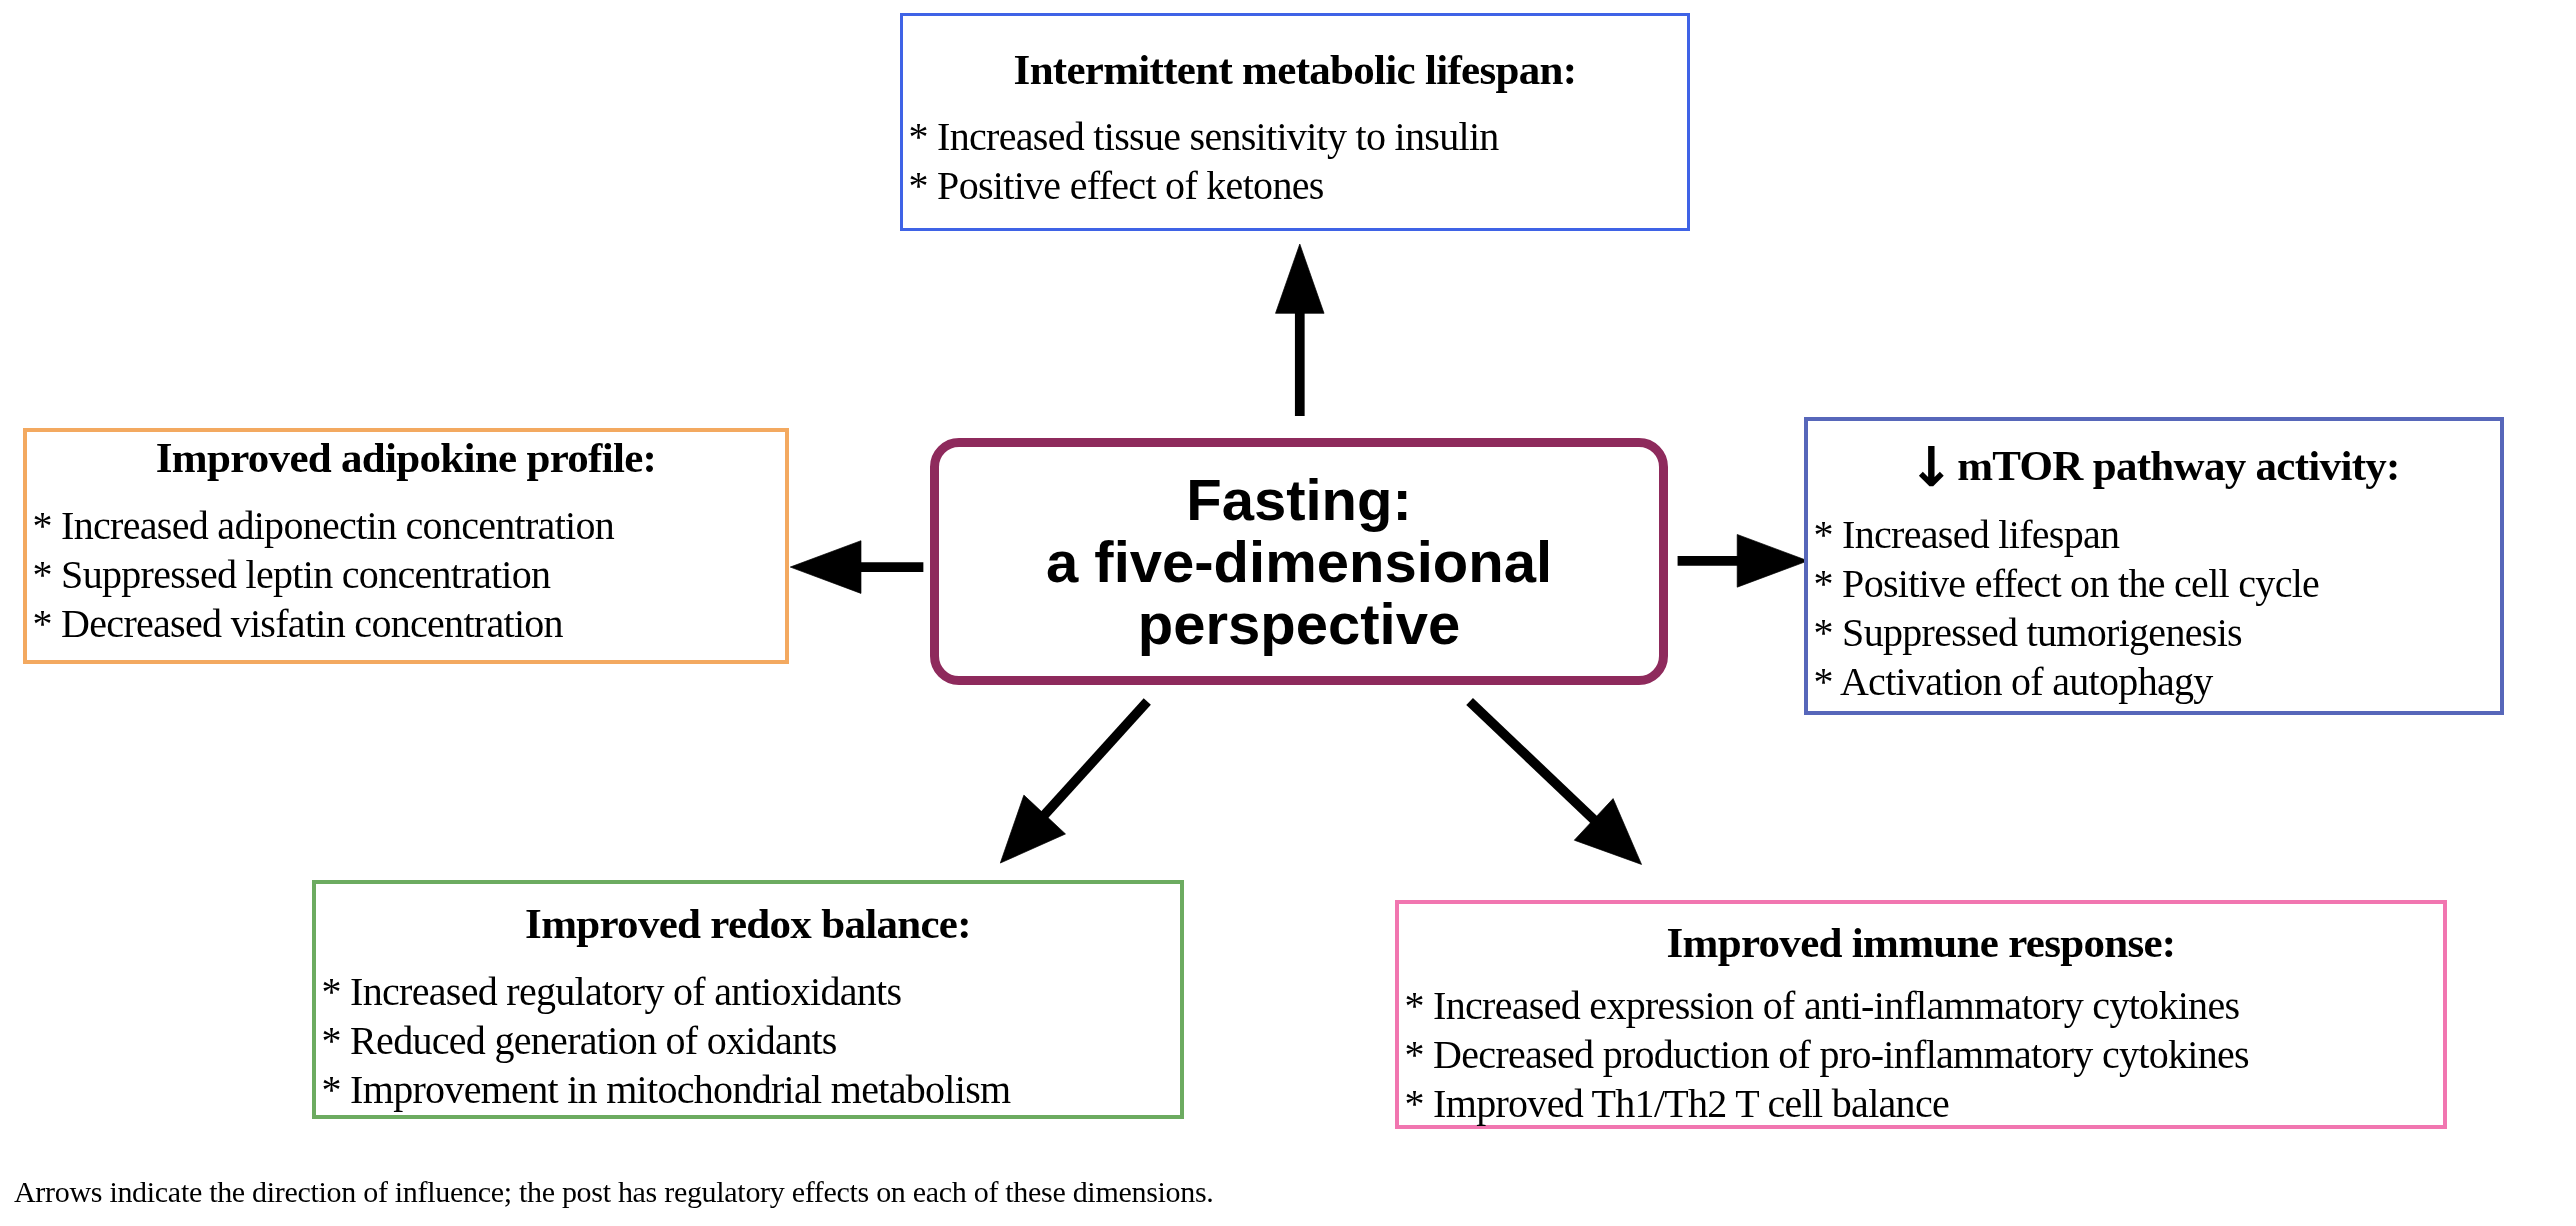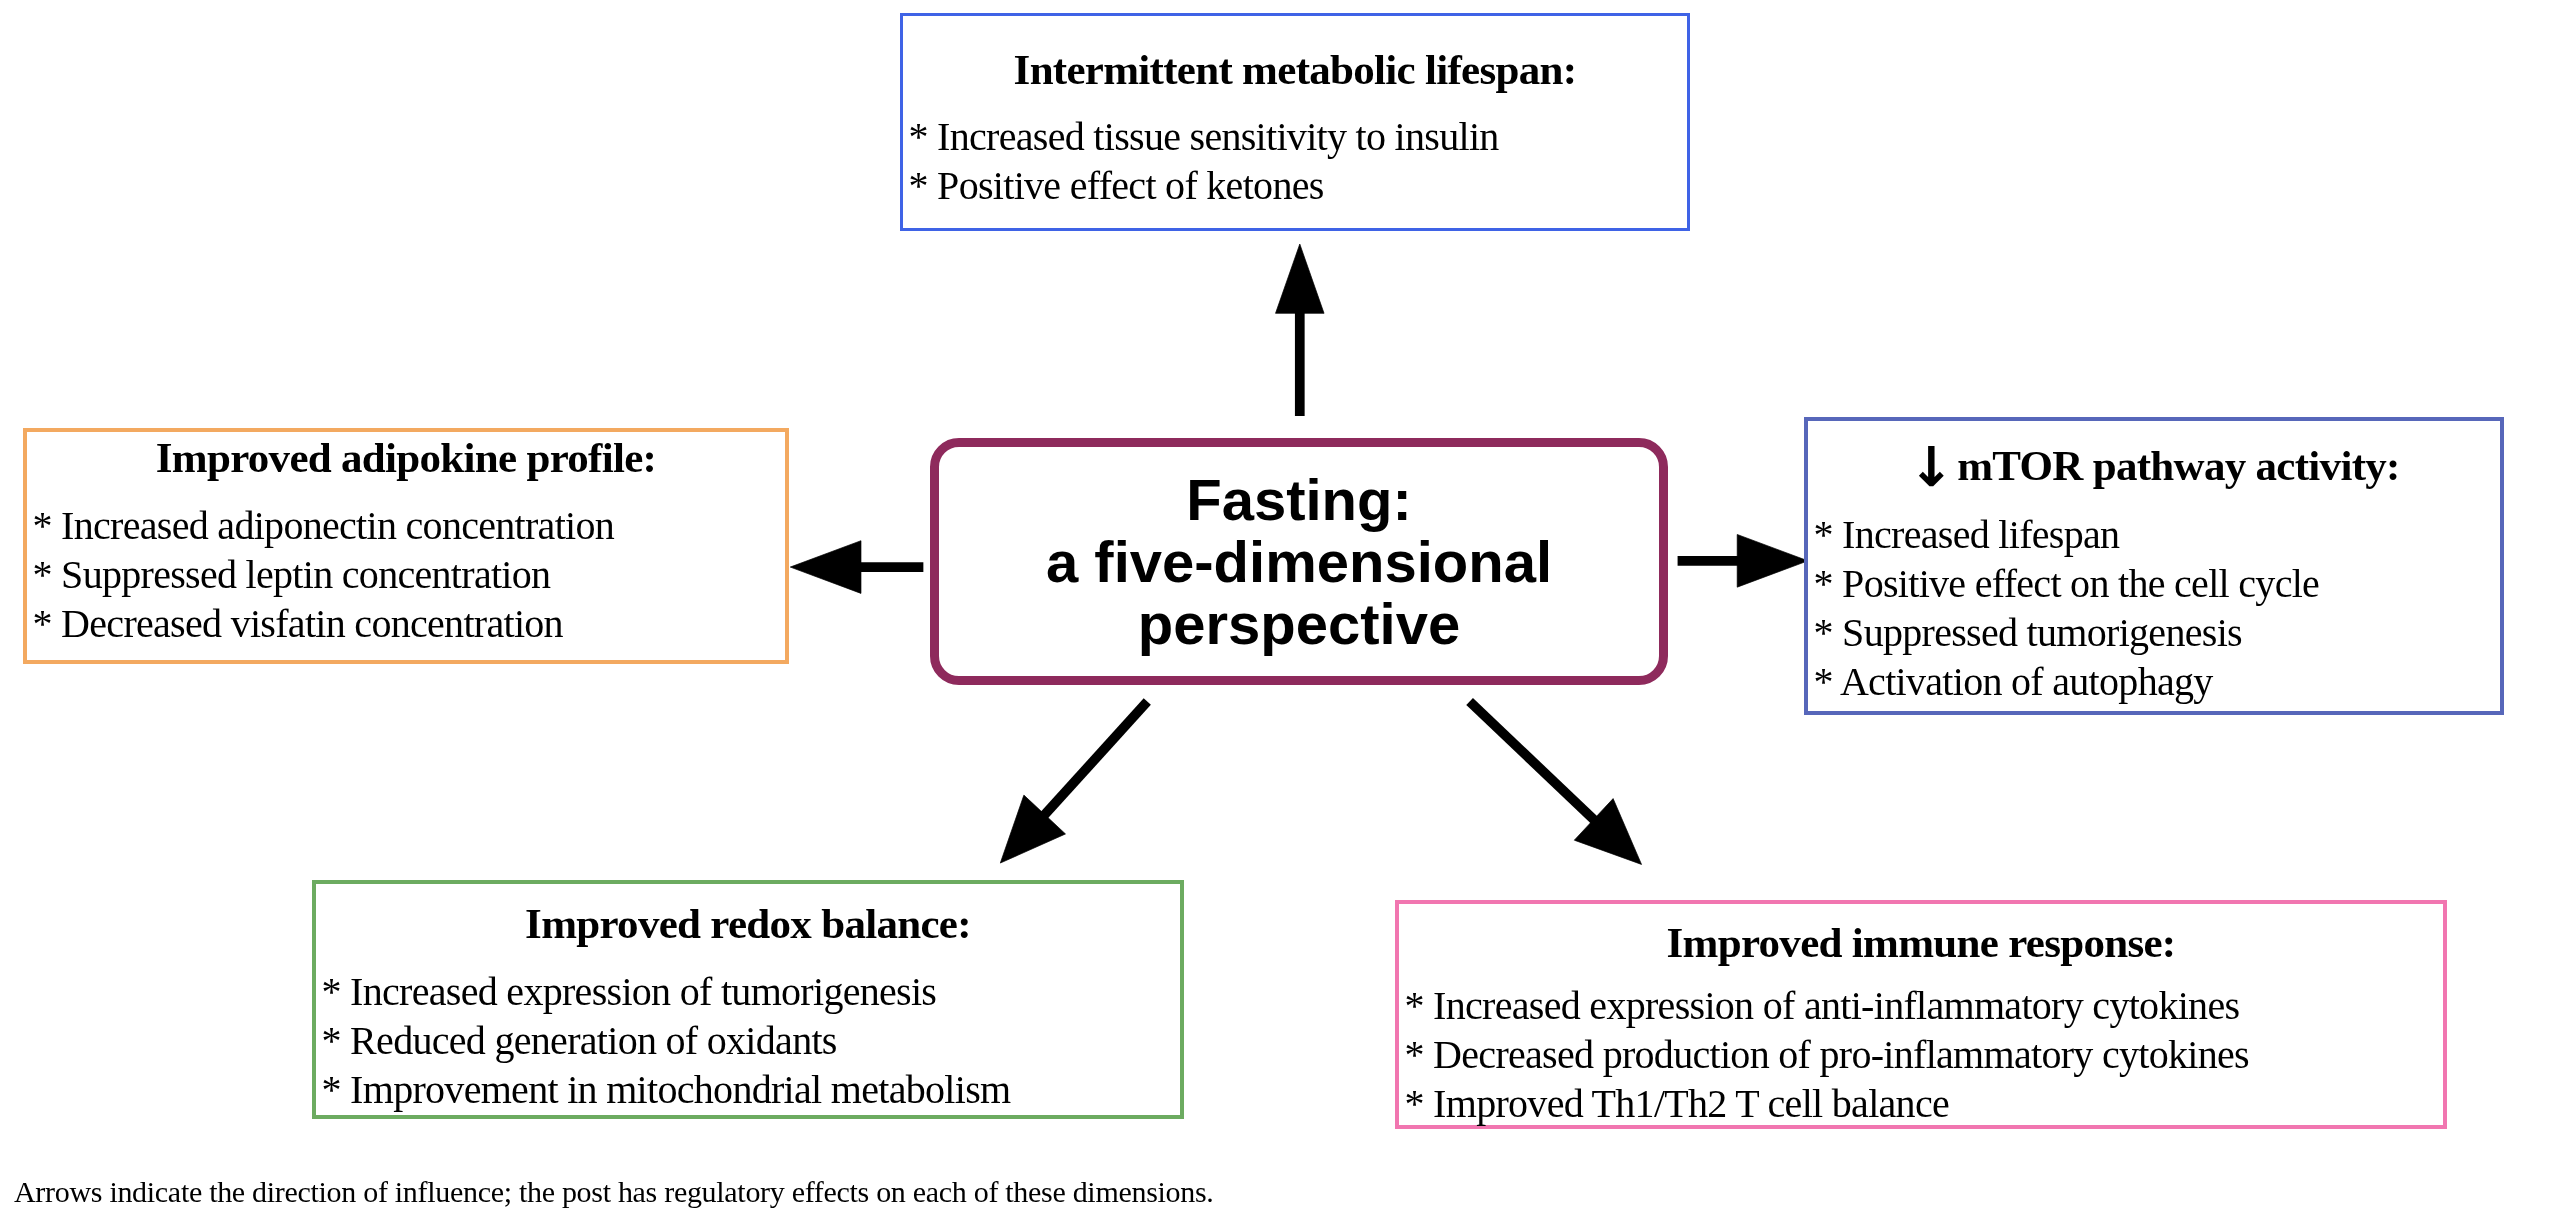--- a/index.html
+++ b/index.html
@@ -148,21 +148,21 @@
       <div class="box-item">* Increased lifespan</div>
       <div class="box-item">* Positive effect on the cell cycle</div>
       <div class="box-item">* Suppressed tumorigenesis</div>
       <div class="box-item">* Activation of autophagy</div>
     </div>
   </div>
 
   <div class="box box-bottom-left" style="border-color: rgb(108, 171, 96);">
     <div class="box-title">Improved redox balance:</div>
     <div class="box-items">
-      <div class="box-item">* Increased expression of tumorigenesis</div>
+      <div class="box-item">* Increased regulatory of antioxidants</div>
       <div class="box-item">* Reduced generation of oxidants</div>
       <div class="box-item">* Improvement in mitochondrial metabolism</div>
     </div>
   </div>
 
   <div class="box box-bottom-right" style="border-color: rgb(241, 118, 176);">
     <div class="box-title">Improved immune response:</div>
     <div class="box-items">
       <div class="box-item">* Increased expression of anti-inflammatory cytokines</div>
       <div class="box-item">* Decreased production of pro-inflammatory cytokines</div>

